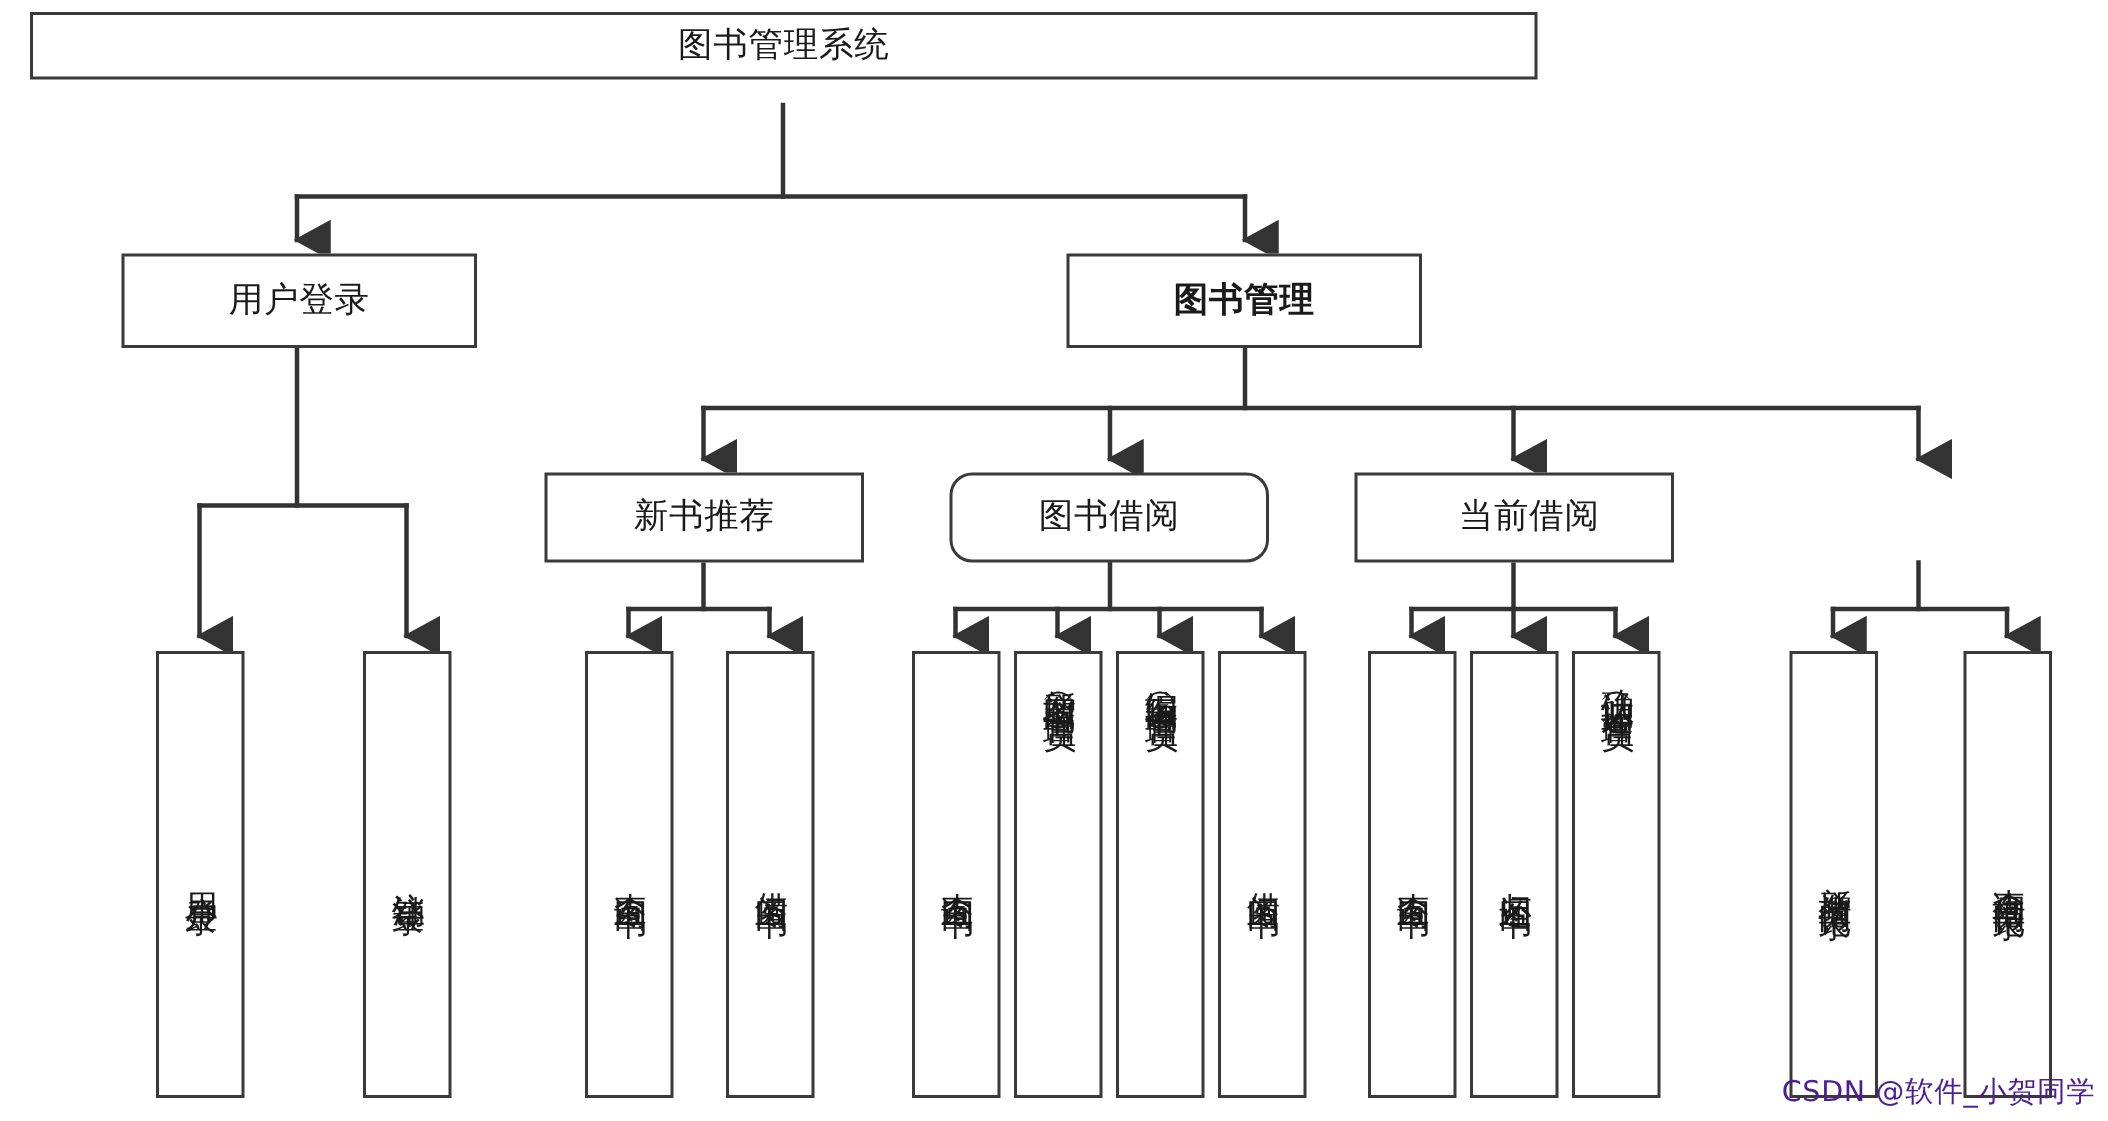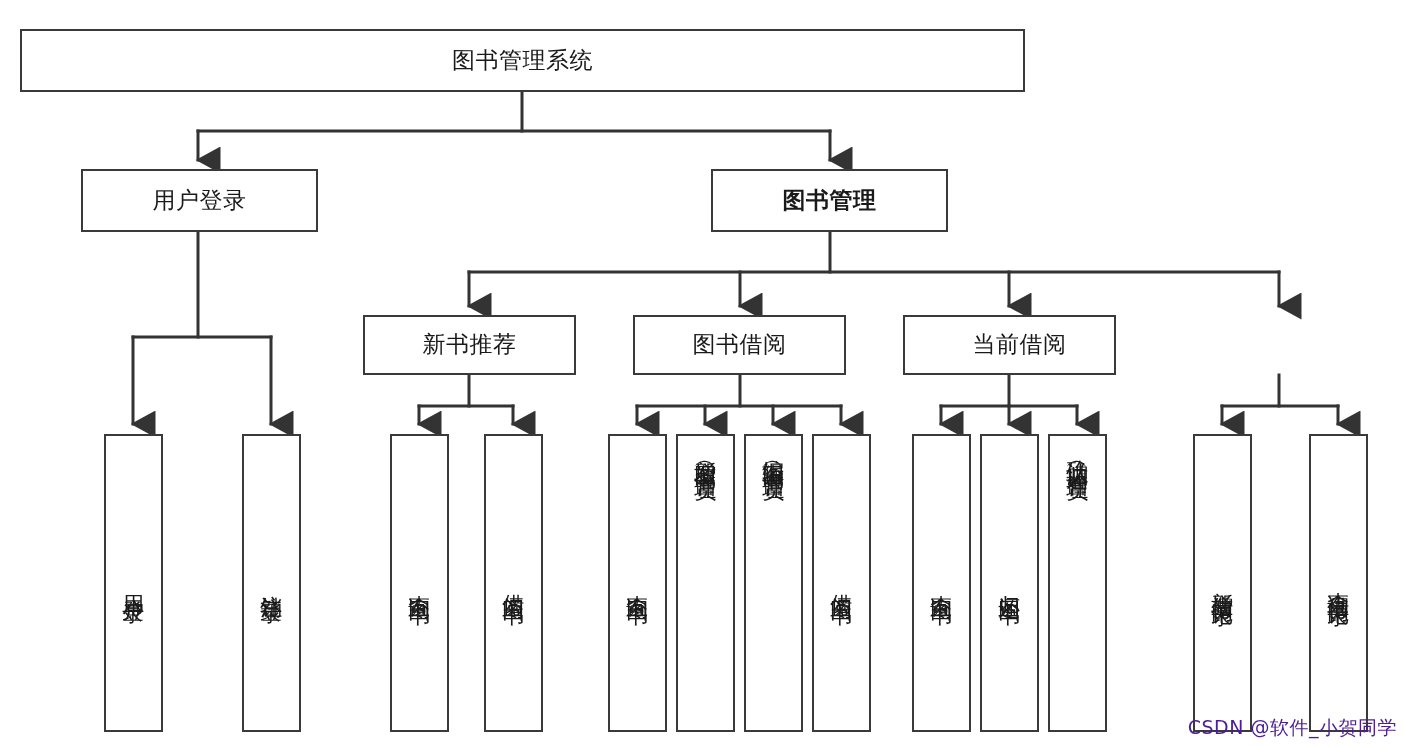--- a/index.html
+++ b/index.html
@@ -116,35 +116,35 @@
       <path d="M 1009 406 L 1009 424" marker-end="url(#arrow)"></path>
       <path d="M 1077 406 L 1077 424" marker-end="url(#arrow)"></path>
 
       <path d="M 1279 375 L 1279 406"></path>
       <path d="M 1222 406 L 1338 406"></path>
       <path d="M 1222 406 L 1222 424" marker-end="url(#arrow)"></path>
       <path d="M 1338 406 L 1338 424" marker-end="url(#arrow)"></path>
     </g>
   </svg>
 
-  <div class="node horiz" style="left:20px; top:29px; width:1005px; height:63px;">
+  <div class="node horiz" style="left:20px; top:8px; width:1005px; height:45px;">
     <span>图书管理系统</span>
   </div>
 
   <div class="node horiz" style="left:81px; top:169px; width:237px; height:63px;">
     <span>用户登录</span>
   </div>
   <div class="node horiz" style="left:711px; top:169px; width:237px; height:63px;font-weight:bold;">
     <span>图书管理</span>
   </div>
 
   <div class="node horiz" style="left:363px; top:315px; width:213px; height:60px;">
     <span>新书推荐</span>
   </div>
-  <div class="node horiz" style="left:633px; top:315px; width:213px; height:60px;">
+  <div class="node horiz" style="left:633px; top:315px; width:213px; height:60px;border-radius:15px;">
     <span>图书借阅</span>
   </div>
   <div class="node horiz" style="left:903px; top:315px; width:213px; height:60px;padding-left:20px;">
     <span>当前借阅</span>
   </div>
 
   <div class="node vert" style="left:104px; top:434px; width:59px; height:298px;">
     <span>用户登录</span>
   </div>
   <div class="node vert" style="left:242px; top:434px; width:59px; height:298px;">

